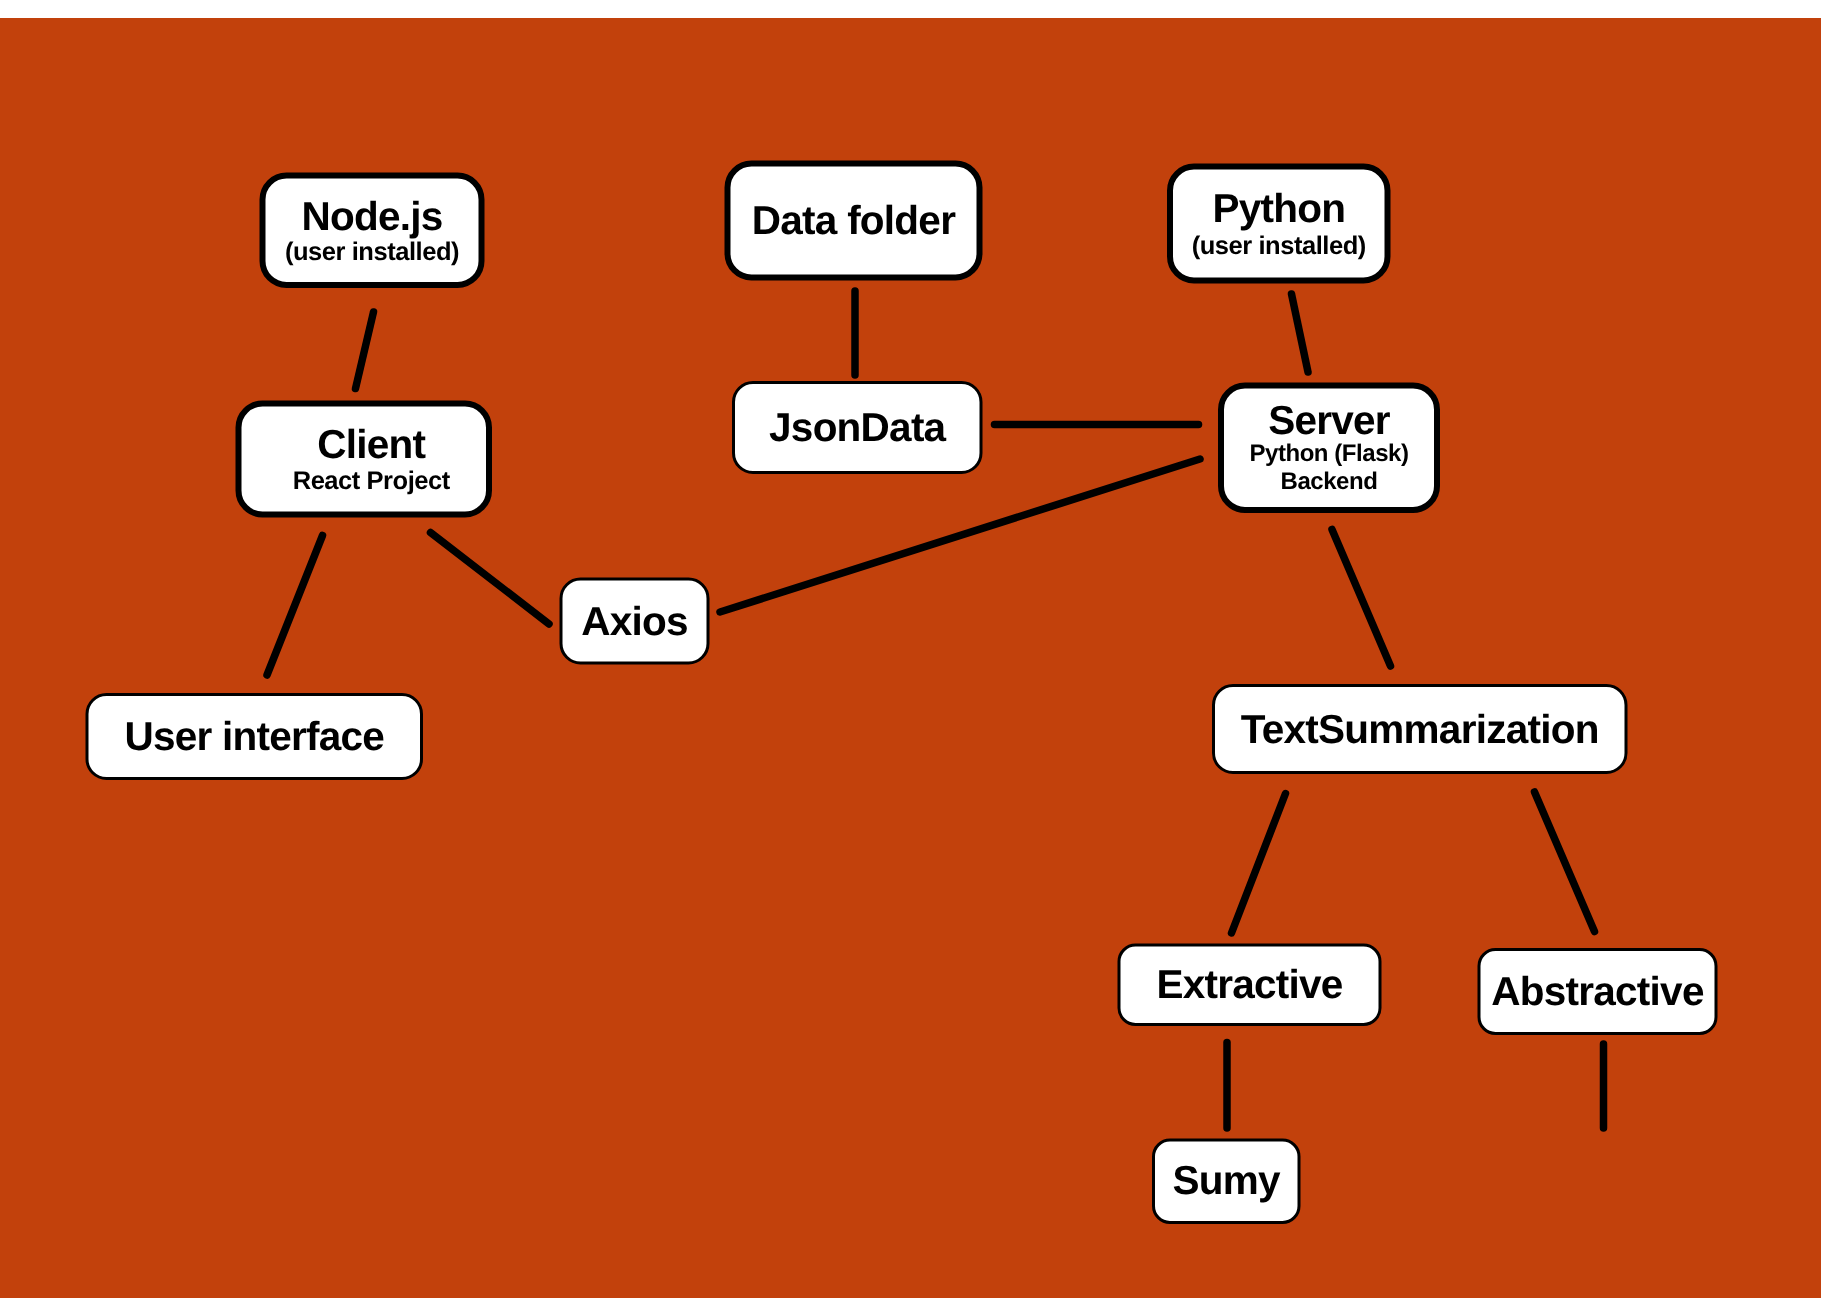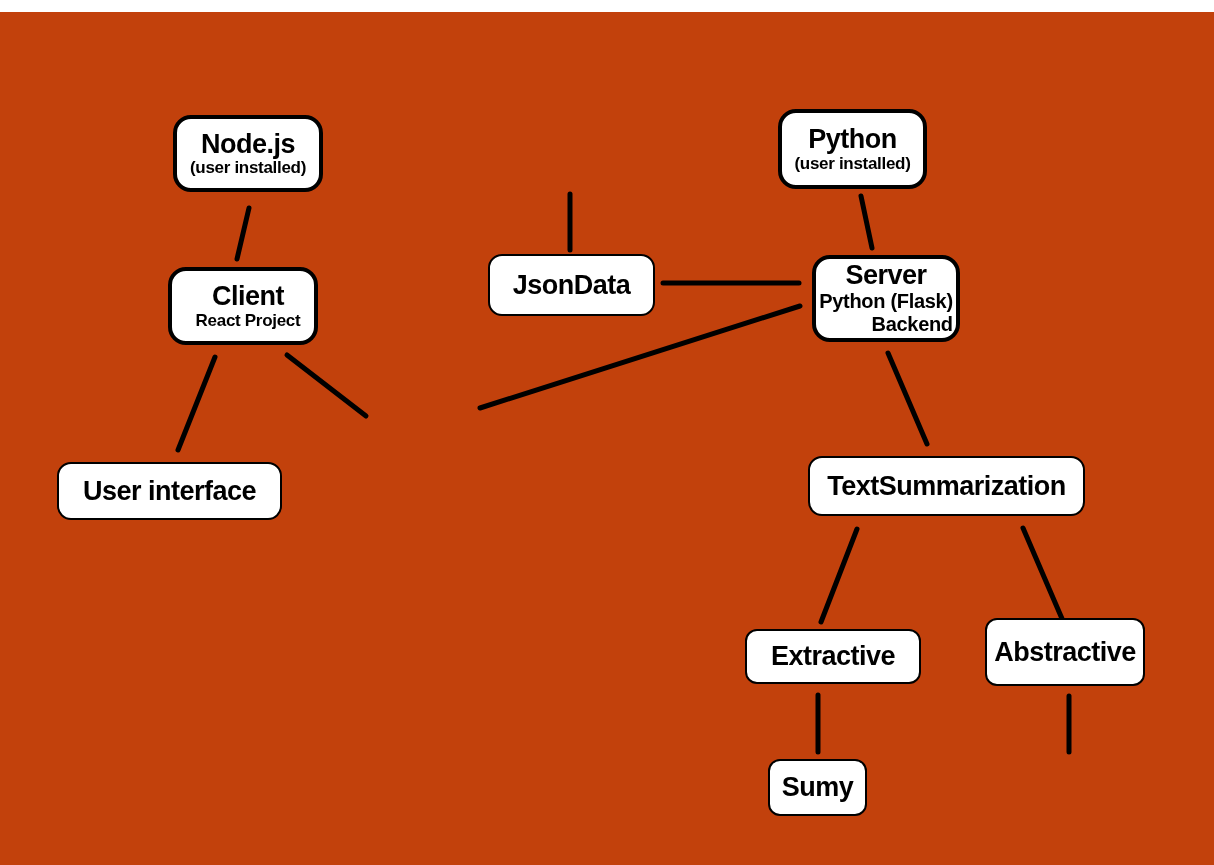--- a/index.html
+++ b/index.html
@@ -54,38 +54,38 @@
   }
   .node .subtitle {
     font-weight: bold;
     font-size: 17px;
     line-height: 1.12;
     letter-spacing: -0.3px;
     white-space: nowrap;
   }
   .node .subtitle-block {
     font-weight: bold;
-    font-size: 20px;
+    font-size: 16px;
     line-height: 1.15;
     letter-spacing: -0.3px;
-    text-align: right;
+    text-align: center;
     white-space: nowrap;
   }
 
   #node-nodejs            { left: 173px; top: 103px; width: 150px; height: 77px; }
   #node-datafolder        { left: 483px; top:  95px; width: 172px; height: 80px; }
   #node-python            { left: 778px; top:  97px; width: 149px; height: 80px; }
-  #node-client            { left: 168px; top: 255px; width: 150px; height: 78px; padding-left: 10px; }
+  #node-client            { left: 157px; top: 255px; width: 171px; height: 78px; padding-left: 10px; }
   #node-jsondata          { left: 488px; top: 242px; width: 167px; height: 62px; }
   #node-server            { left: 812px; top: 243px; width: 148px; height: 87px; }
   #node-axios             { left: 373px; top: 373px; width: 100px; height: 58px; border-width: 2px; }
   #node-userinterface     { left:  57px; top: 450px; width: 225px; height: 58px; }
   #node-textsummarization { left: 808px; top: 444px; width: 277px; height: 60px; }
   #node-extractive        { left: 745px; top: 617px; width: 176px; height: 55px; border-radius: 12px; }
-  #node-abstractive       { left: 985px; top: 606px; width: 160px; height: 68px; border-radius: 12px; }
+  #node-abstractive       { left: 985px; top: 620px; width: 160px; height: 58px; border-radius: 12px; }
   #node-sumy              { left: 768px; top: 747px; width:  99px; height: 57px; border-width: 2px; border-radius: 12px; }
   #node-transformers      { left: 977px; top: 747px; width: 205px; height: 58px; border-radius: 12px; }
 </style>
 </head>
 <body>
 
 <div class="canvas">
 
   <svg class="edges" viewBox="0 0 1214 865">
     <line x1="249" y1="196" x2="237" y2="247"></line>
@@ -100,40 +100,46 @@
     <line x1="1023" y1="516" x2="1063" y2="609"></line>
     <line x1="818" y1="683" x2="818" y2="740"></line>
     <line x1="1069" y1="684" x2="1069" y2="740"></line>
   </svg>
 
   <div class="node thick" id="node-nodejs">
     <span class="title">Node.js</span>
     <span class="subtitle">(user installed)</span>
   </div>
 
+  <div class="node thick" id="node-datafolder">
+    <span class="title">Data folder</span>
+  </div>
 
   <div class="node thick" id="node-python">
     <span class="title">Python</span>
     <span class="subtitle">(user installed)</span>
   </div>
 
   <div class="node thick" id="node-client">
     <span class="title">Client</span>
     <span class="subtitle">React Project</span>
   </div>
 
   <div class="node" id="node-jsondata">
     <span class="title">JsonData</span>
   </div>
 
   <div class="node thick" id="node-server">
     <span class="title">Server</span>
     <span class="subtitle-block"><span>Python (Flask)</span><br><span>Backend</span></span>
   </div>
 
+  <div class="node" id="node-axios">
+    <span class="title">Axios</span>
+  </div>
 
   <div class="node" id="node-userinterface">
     <span class="title">User interface</span>
   </div>
 
   <div class="node" id="node-textsummarization">
     <span class="title">TextSummarization</span>
   </div>
 
   <div class="node" id="node-extractive">

